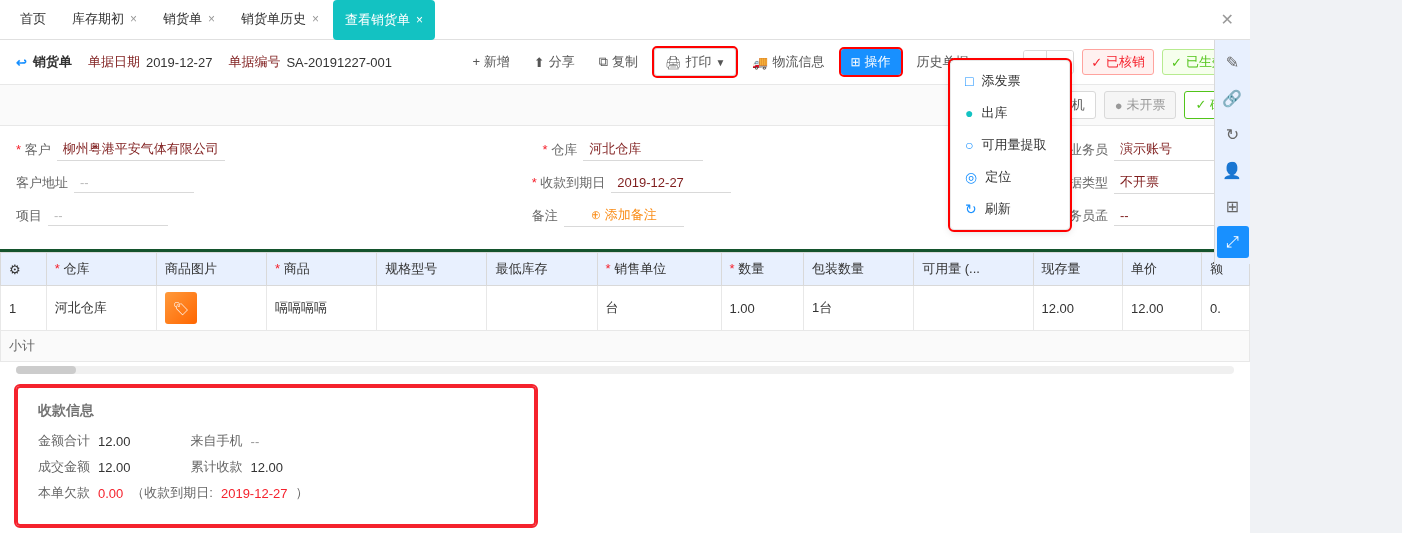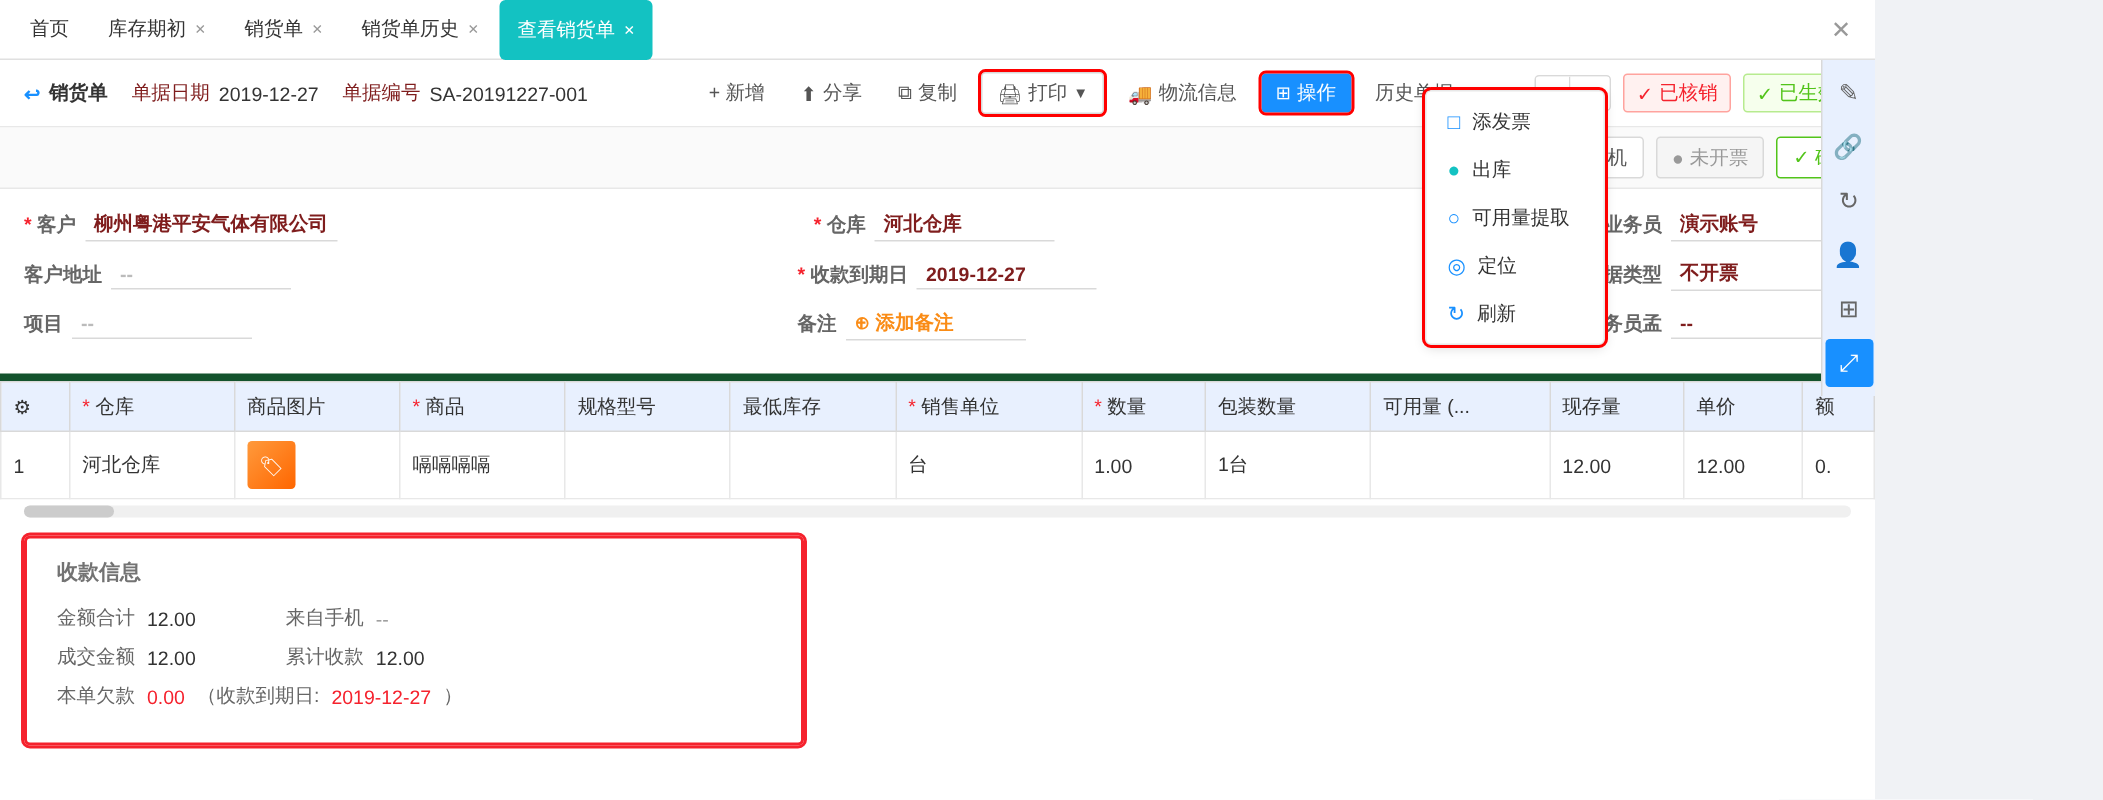--- a/index.html
+++ b/index.html
@@ -68,21 +68,21 @@
     }
     .sub-btn {
       display: flex; align-items: center; gap: 4px; padding: 4px 10px; cursor: pointer;
       color: #555; border: 1px solid #d9d9d9; background: #fff; font-size: 12px; border-radius: 3px;
     }
     .sub-btn.active-green { color: #52c41a; border-color: #52c41a; }
     .sub-btn.gray { color: #999; border-color: #d9d9d9; background: #f5f5f5; }
 
     
     .form-section {
-      padding: 12px 16px; border-bottom: 5px solid #14532d; font-weight: bold;
+      padding: 12px 16px; border-bottom: 3px solid #14532d;
     }
     .form-row {
       display: flex; align-items: center; margin-bottom: 10px; gap: 0;
     }
     .form-field {
       display: flex; align-items: center; flex: 1; gap: 6px;
     }
     .form-label { color: #666; white-space: nowrap; }
     .form-label.required::before { content: '* '; color: #f5222d; }
     .form-value { color: #7f1d1d; border-bottom: 1px solid #d9d9d9; padding: 2px 6px; min-width: 120px; }
@@ -296,21 +296,21 @@
         <span class="form-value">不开票</span>
       </div>
     </div>
     <div class="form-row">
       <div class="form-field">
         <span class="form-label">项目</span>
         <span class="form-value placeholder">--</span>
       </div>
       <div class="form-field">
         <span class="form-label">备注</span>
-        <span class="form-value" style="color:#fa8c16; cursor:pointer;">
+        <span class="form-value" style="color:#fa8c16; cursor:pointer;text-align:center;">
           <span>⊕</span>
           <span>添加备注</span>
         </span>
       </div>
       <div class="business-staff">
         <span class="form-label required">业务员孟</span>
         <span class="form-value">--</span>
       </div>
     </div>
   </div>
@@ -345,20 +345,23 @@
           <td></td>
           <td></td>
           <td>台</td>
           <td>1.00</td>
           <td>1台</td>
           <td></td>
           <td>12.00</td>
           <td>12.00</td>
           <td>0.</td>
         </tr>
+        <tr class="subtotal">
+          <td colspan="13" style="color:#666; padding:6px 8px;">小计</td>
+        </tr>
       </tbody>
     </table>
   </div>
 
   <div class="scrollbar-area" style="margin:4px 16px;">
     <div class="scrollbar-thumb"></div>
   </div>
 
   <div class="summary-panel" style="outline: 2px solid #f5222d;">
     <div class="summary-title">收款信息</div>

